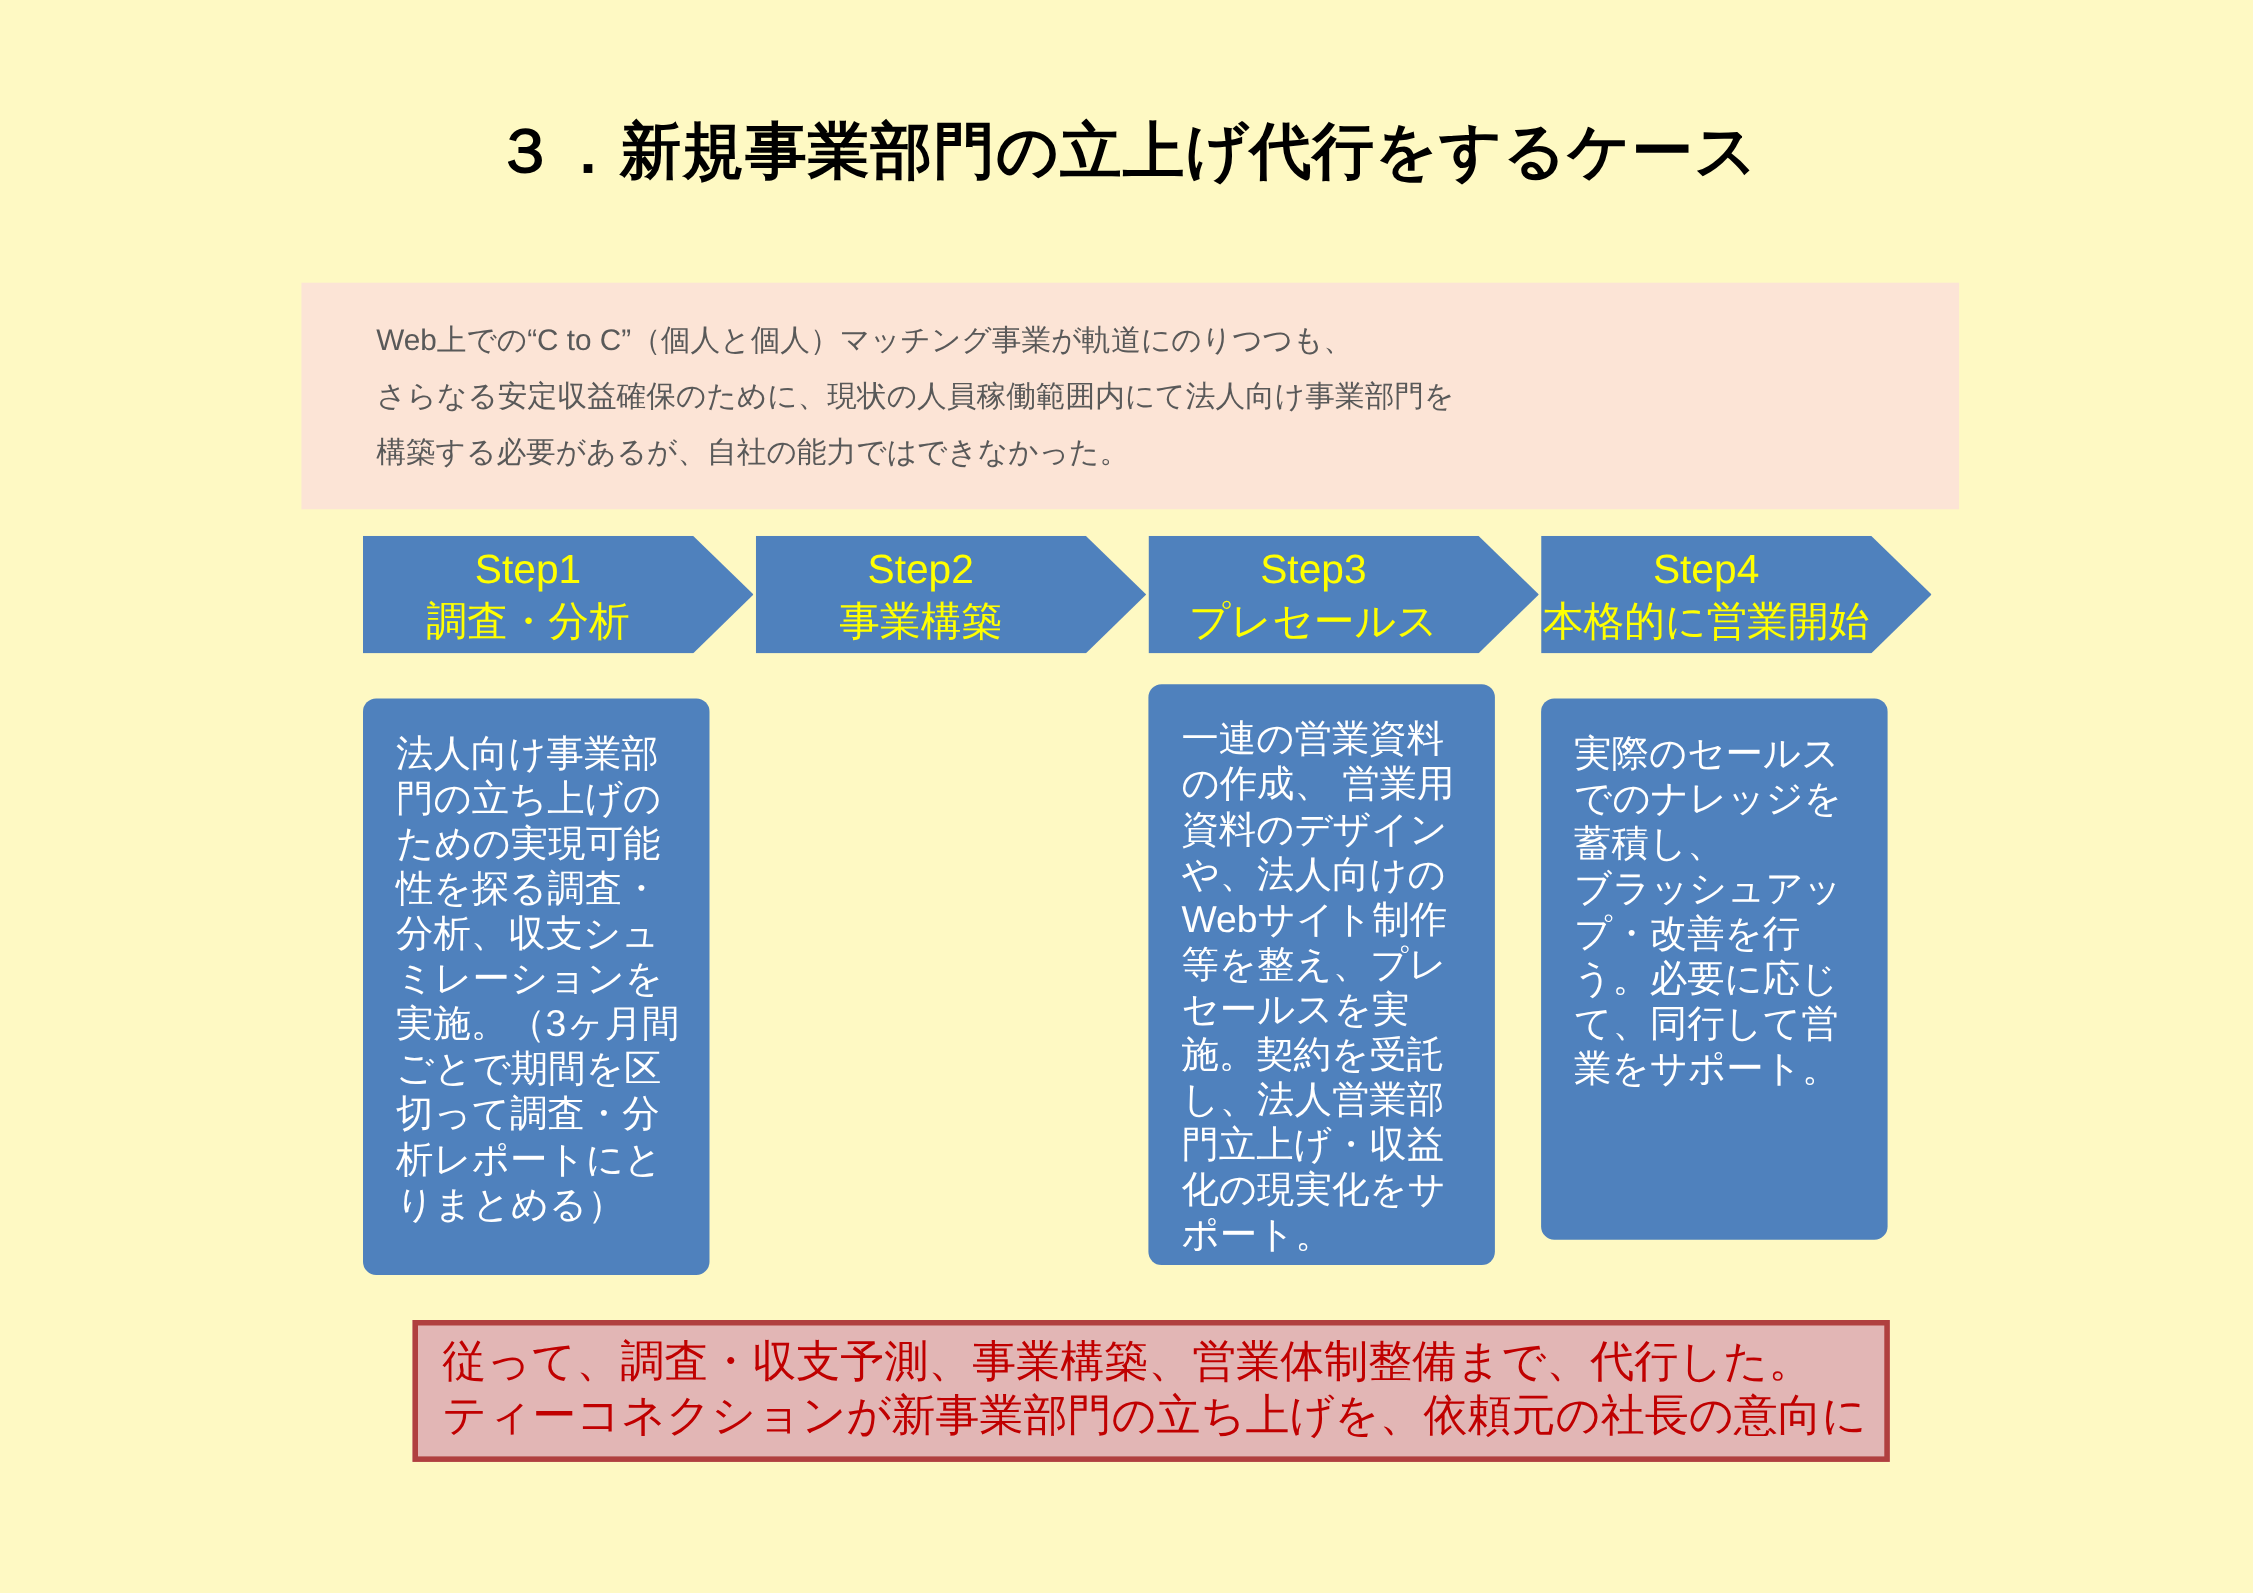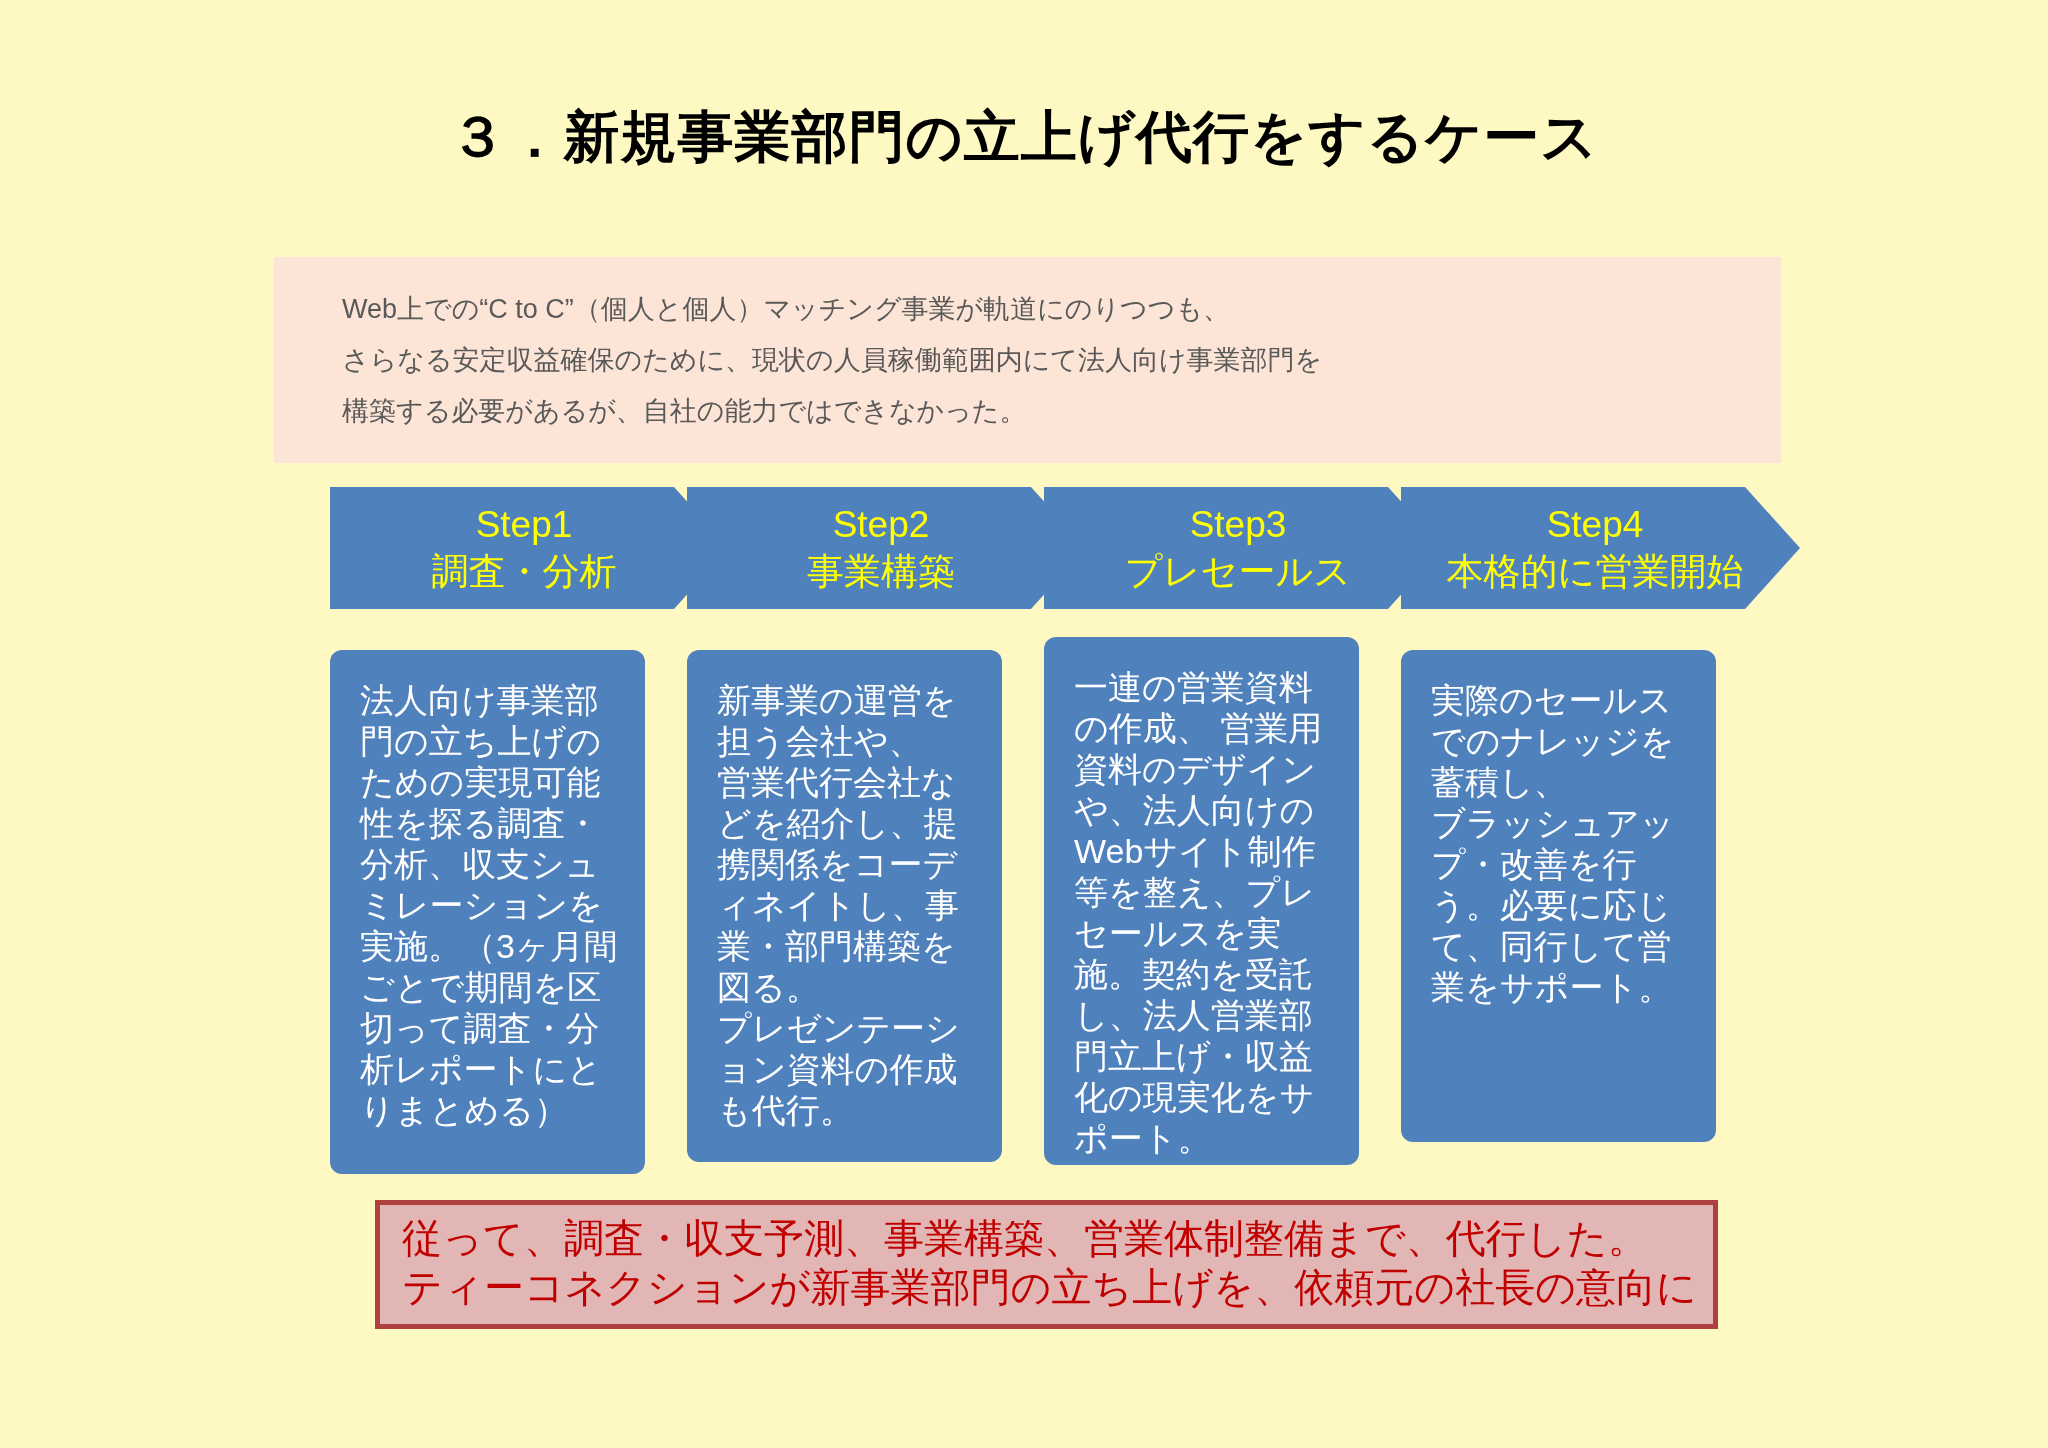--- a/index.html
+++ b/index.html
@@ -44,24 +44,23 @@
     position: absolute;
     left: 330px;
     top: 487px;
     display: flex;
     gap: 42px;
   }
   .col { width: 315px; }
   .arrow {
     position: relative;
     width: 355px;
-    height: 122px;
+    height: 107px;
     background: var(--accent-blue, #4f81bd);
     clip-path: polygon(0 0, calc(100% - 55px) 0, 100% 50%, calc(100% - 55px) 100%, 0 100%);
-    padding-left: 44px;
   }
   .arrow-inner {
     height: 100%;
     box-sizing: border-box;
     padding-right: 55px;
     display: flex;
     flex-direction: column;
     align-items: center;
     justify-content: center;
     color: var(--step-label-yellow, #ffff00);
@@ -126,25 +125,20 @@
       </div>
     </div>
 
     <div class="col">
       <div class="arrow">
         <div class="arrow-inner">
           <div>Step2</div>
           <div>事業構築</div>
         </div>
       </div>
-      <div class="box box2">
-        <div class="box-text">新事業の運営を担う会社や、
-営業代行会社などを紹介し、提携関係をコーディネイトし、事業・部門構築を図る。
-プレゼンテーション資料の作成も代行。</div>
-      </div>
     </div>
 
     <div class="col">
       <div class="arrow">
         <div class="arrow-inner">
           <div>Step3</div>
           <div>プレセールス</div>
         </div>
       </div>
       <div class="box box3">

